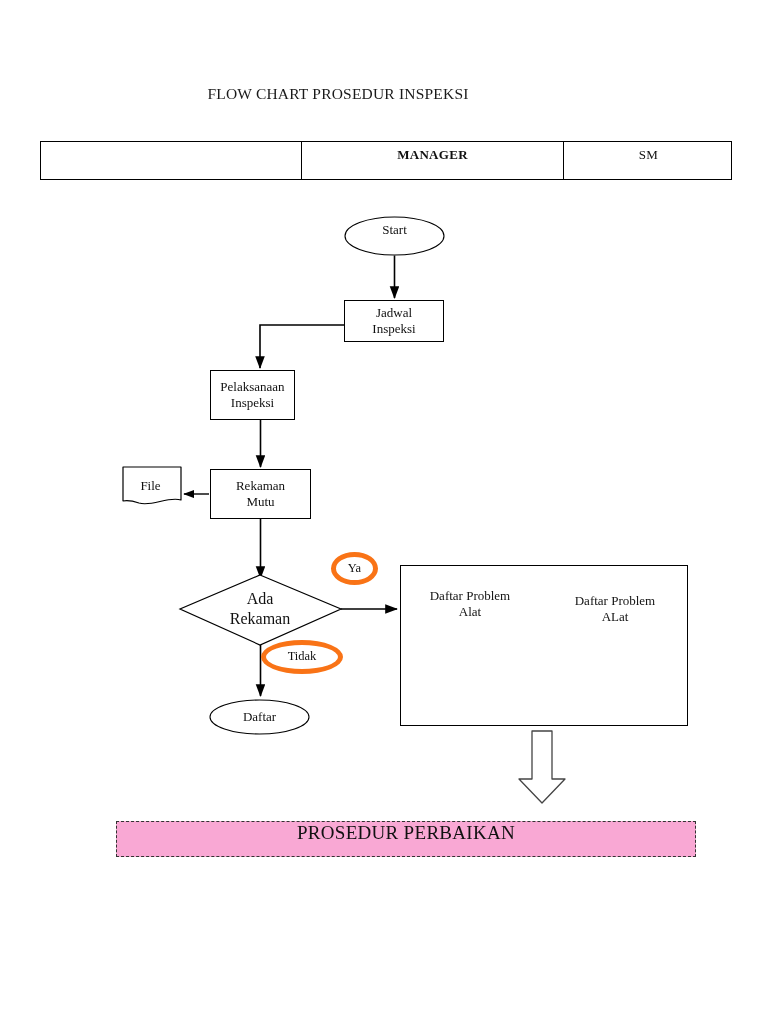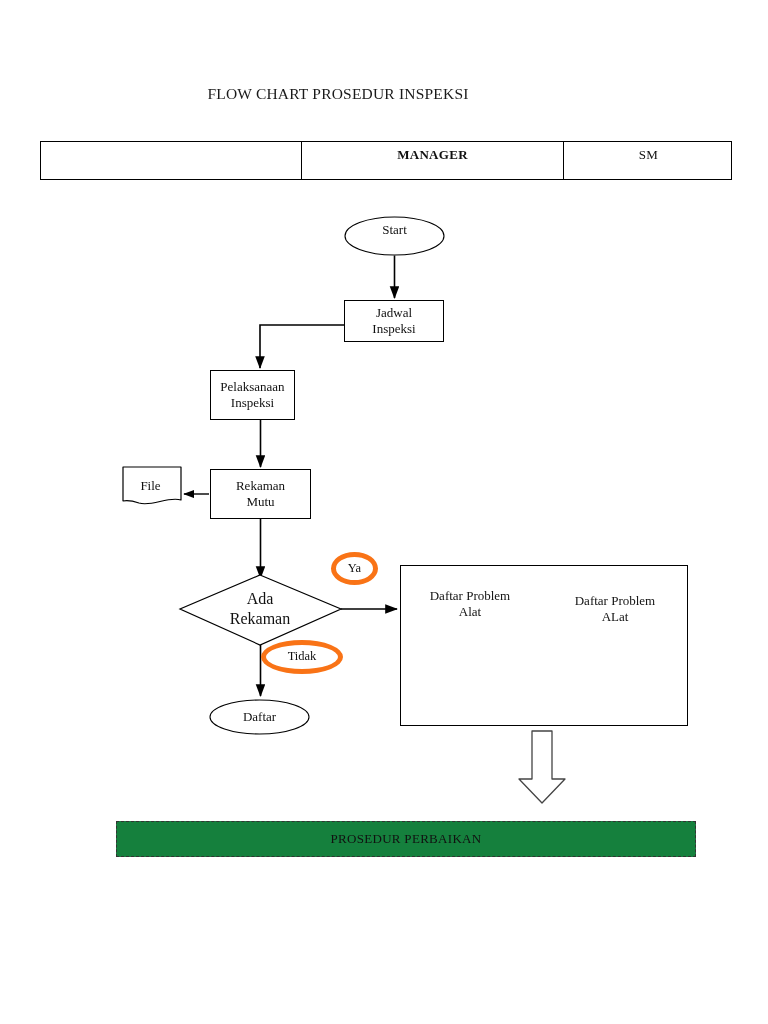--- a/index.html
+++ b/index.html
@@ -128,26 +128,26 @@
   
   #bottom-box {
     position: absolute;
     left: 116px;
     top: 821px;
     width: 580px;
     height: 36px;
     border: 1.2px dashed #333;
     box-sizing: border-box;
     display: flex;
-    align-items: center;
+    align-items: flex-start;
     justify-content: center;
-    font-size: 13px;
+    font-size: 19px;
     letter-spacing: 0.3px;
     color: #111;
-    background: #15803d;
+    background: #f9a8d4;
   }
 </style>
 </head>
 <body>
 
 <div id="page">
 
   <div class="chart-title">FLOW CHART PROSEDUR INSPEKSI</div>
 
   <div class="lane-table">

